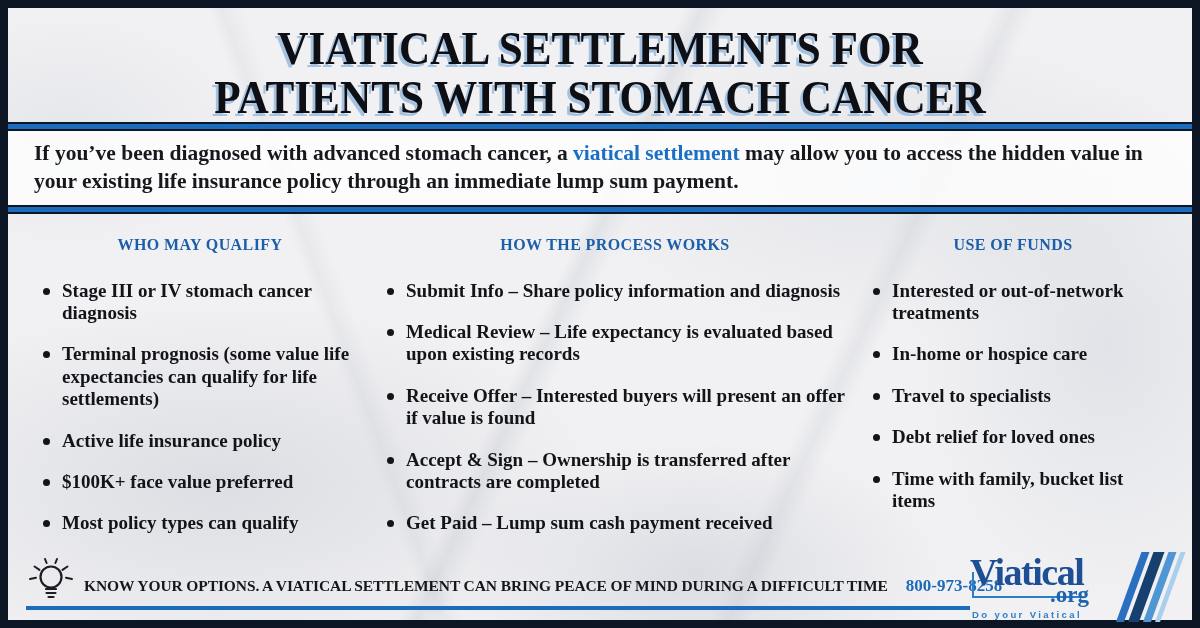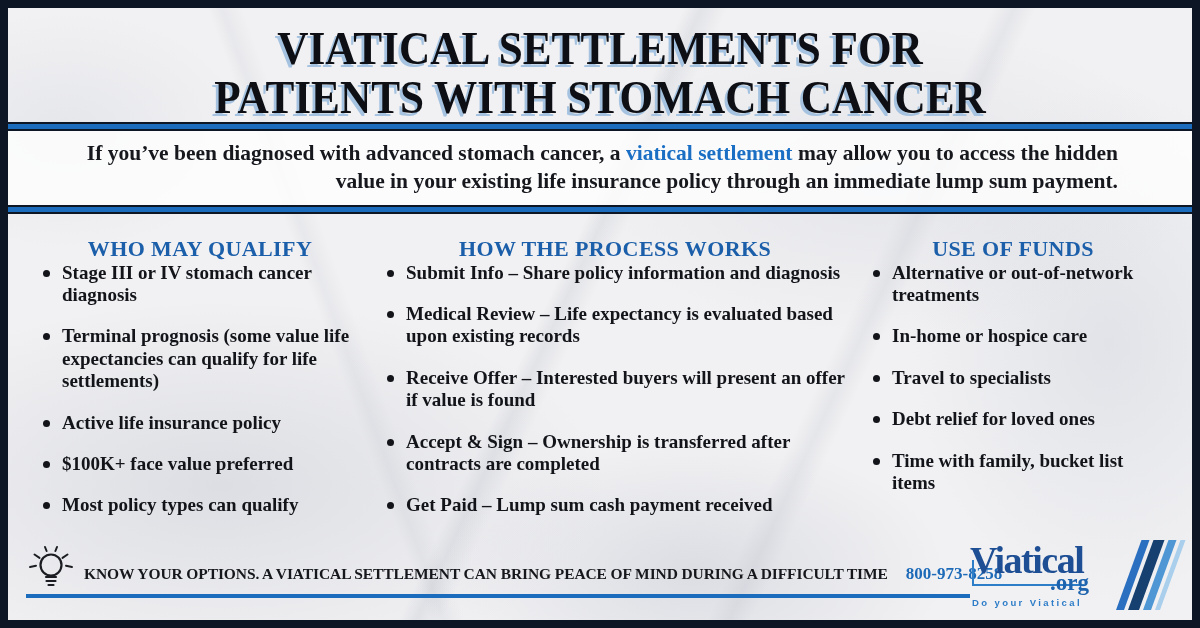--- a/index.html
+++ b/index.html
@@ -32,41 +32,41 @@
   }
 
   
   .band { width:100%; }
   .band .navy { height:2px; background:#0c1624; }
   .band .blue { height:5px; background:#1c6cbd; }
 
   
   .intro {
     background:rgba(255,255,255,0.78);
-    padding:8px 74px 9px;
-    text-align:right;
+    padding:8px 26px 9px;
+    text-align:left;
   }
   .intro p {
     font-weight:bold; font-size:21.5px; line-height:1.32; color:#16181d;
   }
   .intro .hl { color:#1a6fc4; }
 
   
   .main {
     flex:1;
     display:grid;
     grid-template-columns:344px 486px 1fr;
     padding:14px 20px 0 24px;
   }
   .col { padding-right:8px; }
   .col h2 {
     text-align:center;
-    font-size:22px; font-weight:bold; color:#1b5ea9;
+    font-size:16px; font-weight:bold; color:#1b5ea9;
     letter-spacing:0.4px;
-    margin-top:8px; 
+    margin-top:8px; margin-bottom:26px;
     white-space:nowrap;
   }
   .col ul { list-style:none; padding-left:30px; }
   .col li {
     position:relative;
     font-weight:bold; font-size:19px; line-height:1.18; color:#121419;
     margin-bottom:19px;
   }
   .col li::before {
     content:"";
@@ -169,21 +169,21 @@
         <li>Medical Review – Life expectancy is evaluated based upon existing records</li>
         <li>Receive Offer – Interested buyers will present an offer if value is found</li>
         <li>Accept &amp; Sign – Ownership is transferred after contracts are completed</li>
         <li>Get Paid – Lump sum cash payment received</li>
       </ul>
     </div>
 
     <div class="col">
       <h2>USE OF FUNDS</h2>
       <ul>
-        <li>Alternative or out-of-network treatments</li>
+        <li>Interested or out-of-network treatments</li>
         <li>In-home or hospice care</li>
         <li>Travel to specialists</li>
         <li>Debt relief for loved ones</li>
         <li>Time with family, bucket list items</li>
       </ul>
     </div>
 
   </main>
 
   <footer class="footer">

